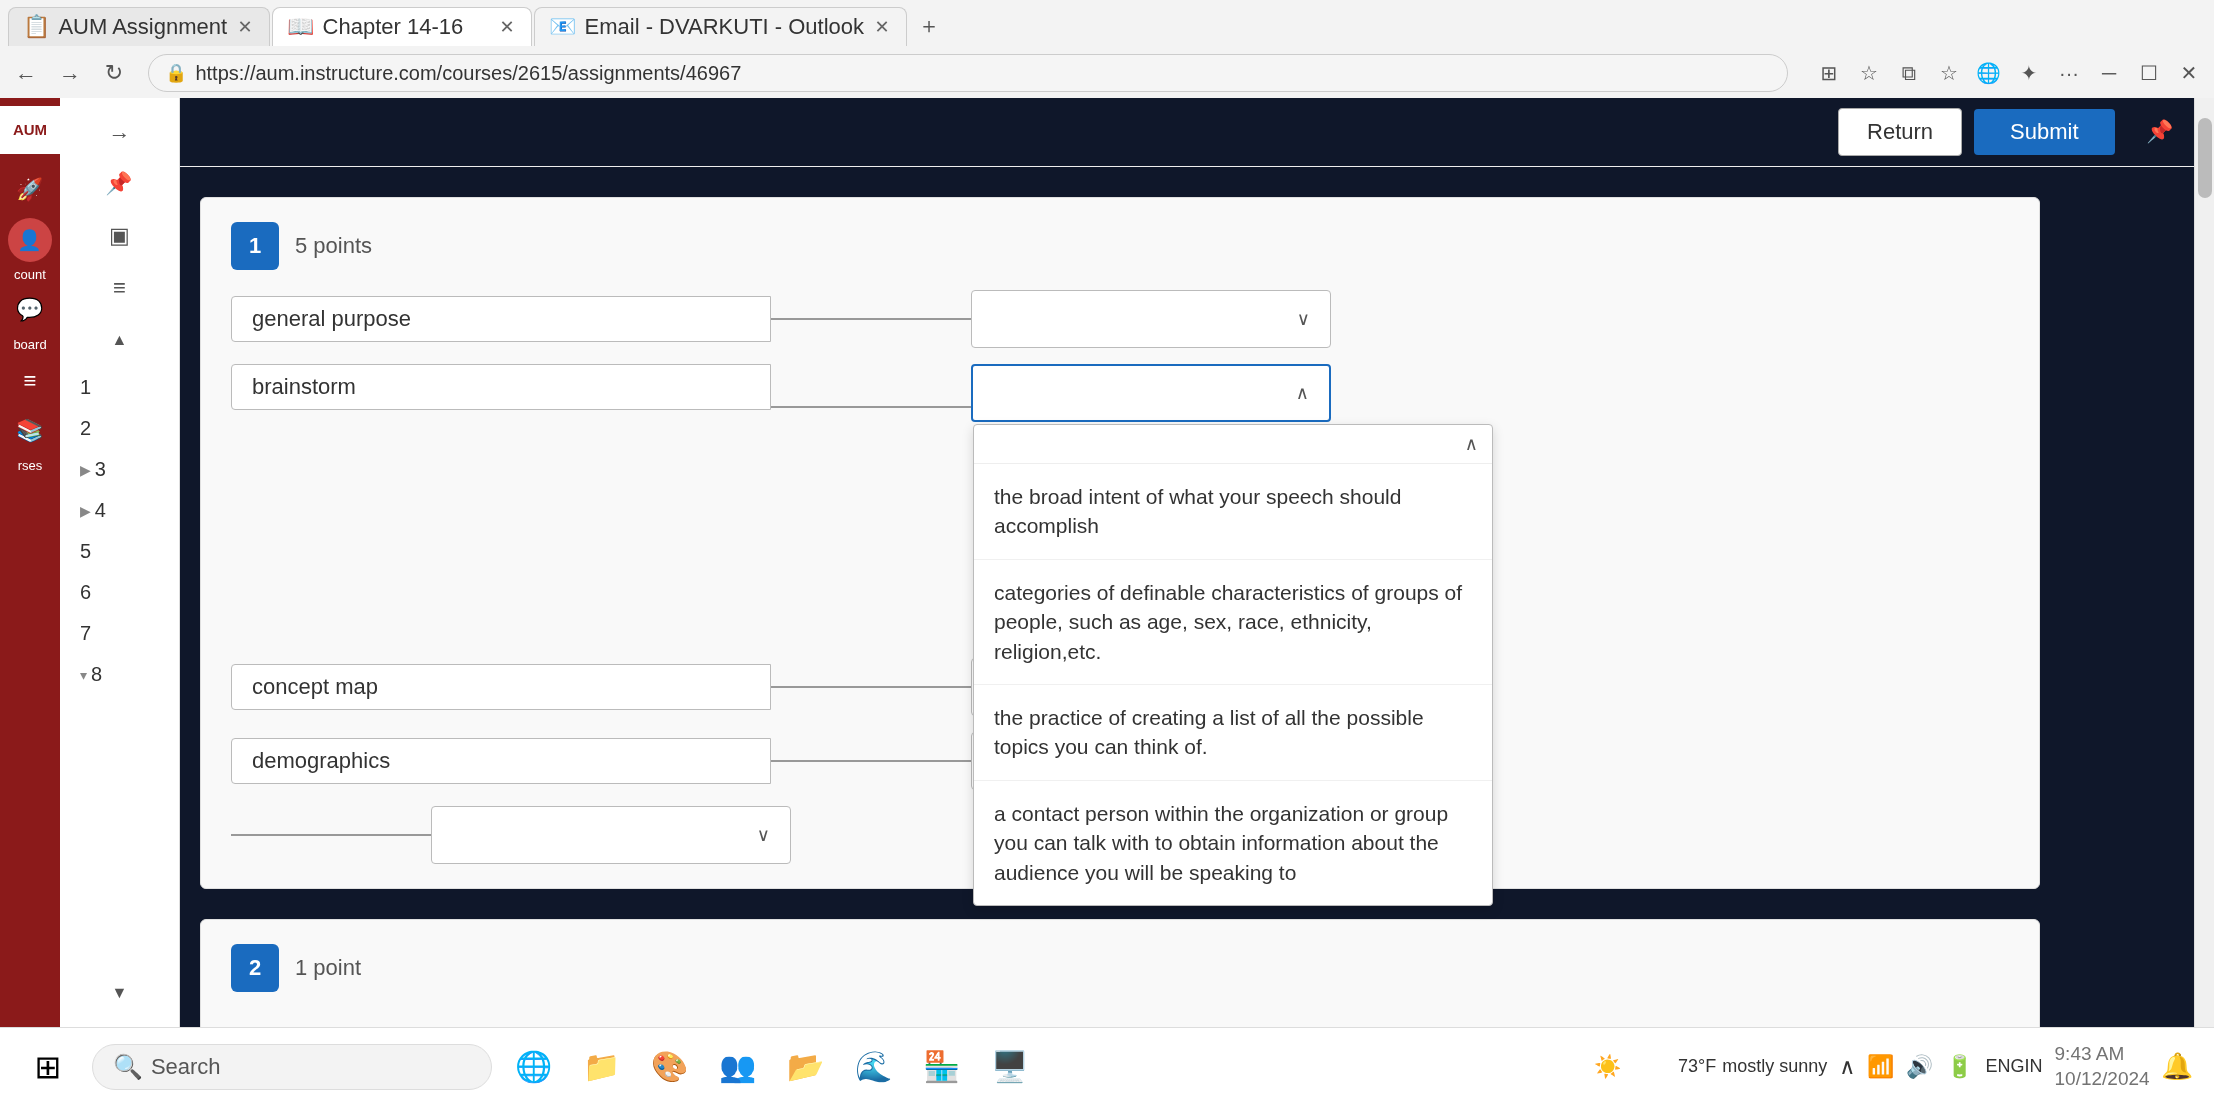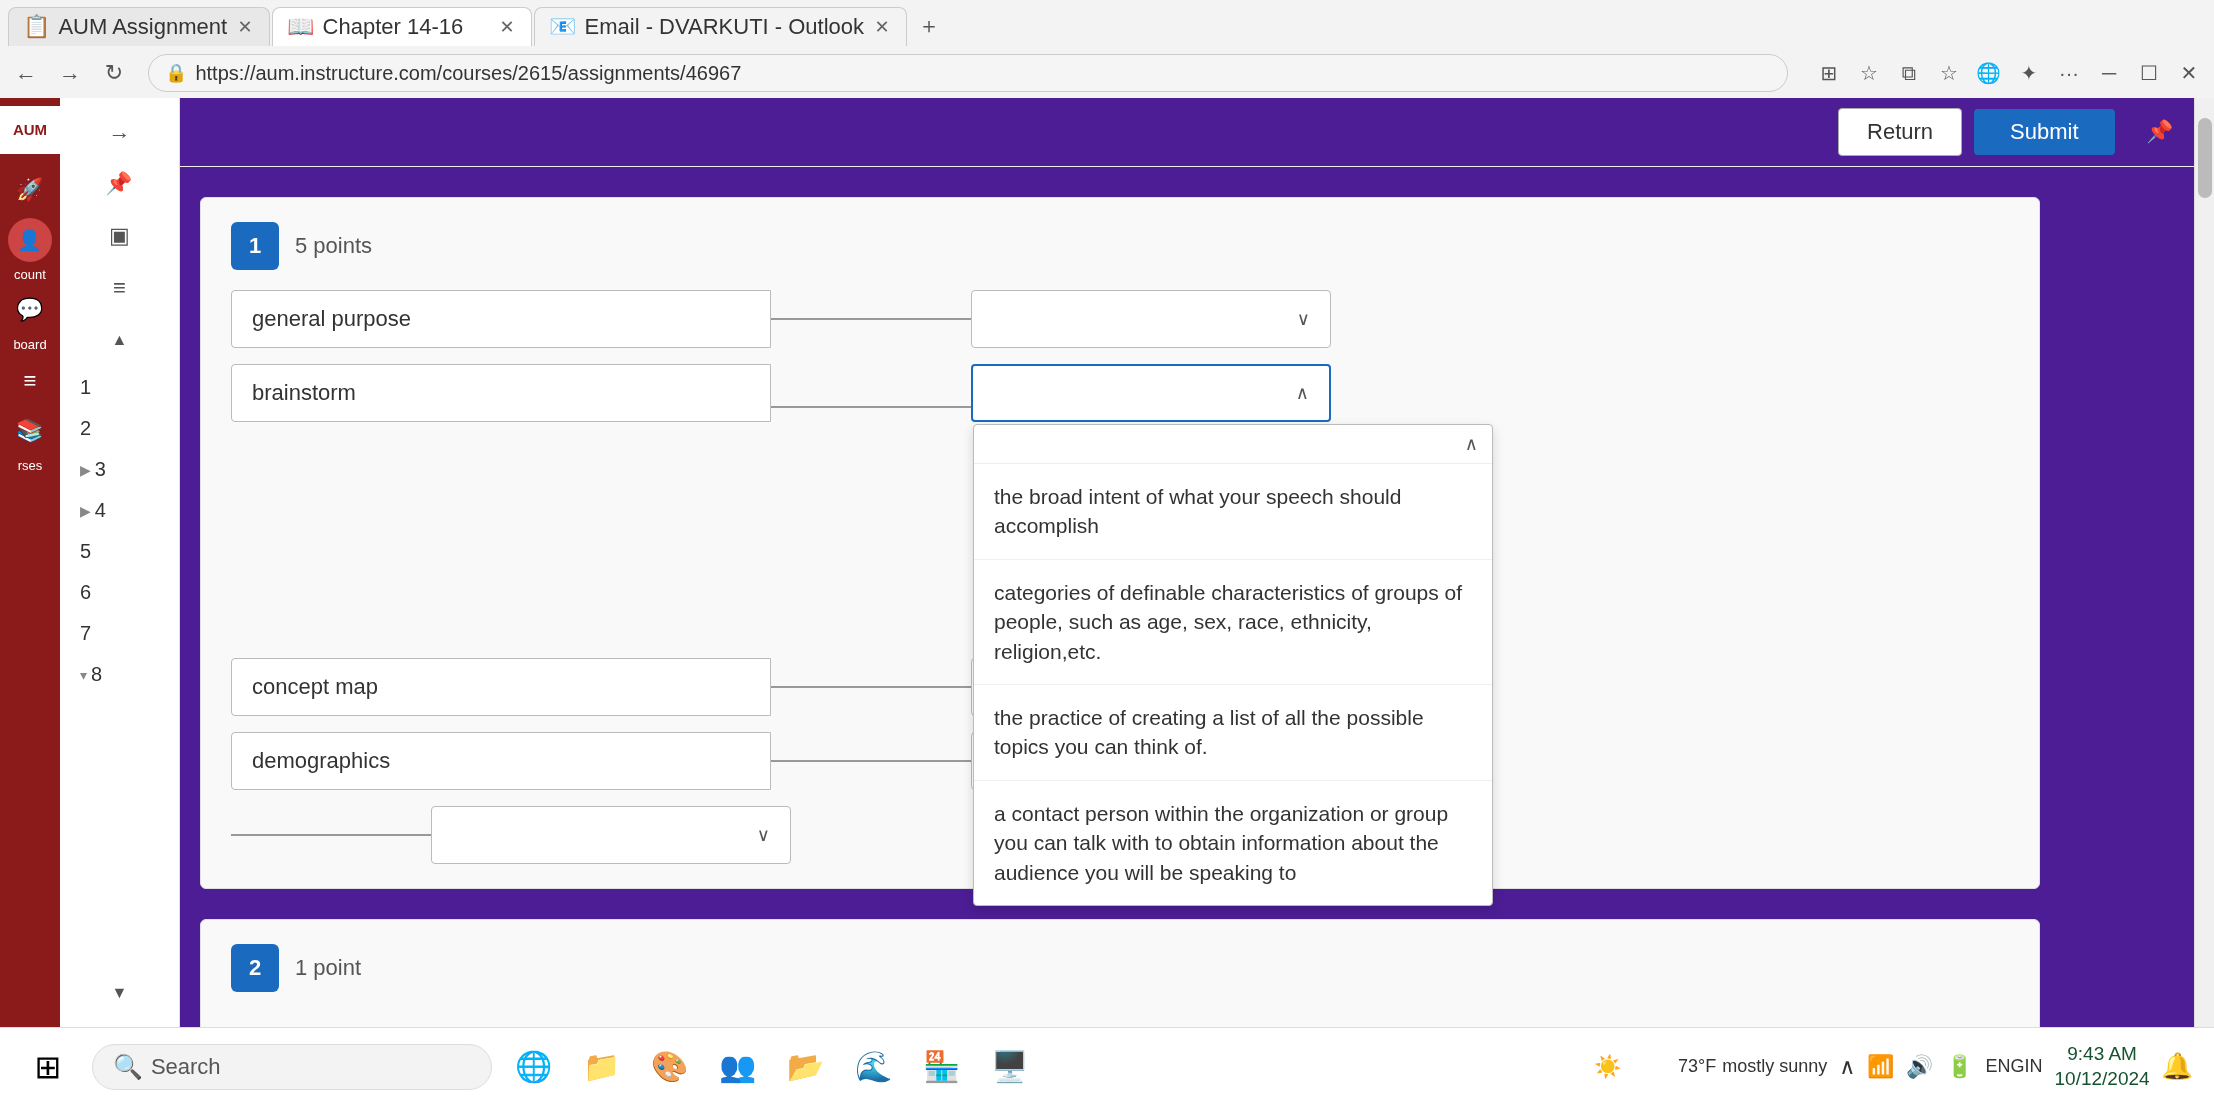--- a/index.html
+++ b/index.html
@@ -28,40 +28,40 @@
     .aum-label { font-size: 13px; color: #fff; text-align: center; line-height: 1.1; }
 
     
     .lms-sidebar { width: 120px; background: #fff; border-right: 1px solid #ddd; display: flex; flex-direction: column; align-items: center; padding: 10px 0; gap: 4px; }
     .lms-sidebar-icon { width: 48px; height: 48px; display: flex; align-items: center; justify-content: center; font-size: 22px; color: #555; cursor: pointer; border-radius: 6px; }
     .lms-item-numbers { display: flex; flex-direction: column; gap: 2px; width: 100%; padding: 0 10px; }
     .lms-number { font-size: 20px; color: #333; padding: 8px 10px; cursor: pointer; border-radius: 4px; display: flex; align-items: center; gap: 4px; }
     .lms-number .chevron { font-size: 14px; color: #888; }
 
     
-    .main-content { flex: 1; background: #4c1d95; overflow-y: auto; padding: 0; position: relative; }
+    .main-content { flex: 1; background: #0f172a; overflow-y: auto; padding: 0; position: relative; }
     .content-inner { padding: 20px 40px 40px 20px; max-width: 1900px; }
 
     
     .header-row { display: flex; justify-content: flex-end; align-items: center; gap: 12px; padding: 10px 20px; border-bottom: 1px solid #eee; margin-bottom: 10px; }
     .btn-return { padding: 10px 28px; border: 1px solid #aaa; border-radius: 4px; background: #fff; font-size: 22px; color: #333; cursor: pointer; }
     .btn-submit { padding: 10px 36px; border: none; border-radius: 4px; background: #1a6bbf; font-size: 22px; color: #fff; cursor: pointer; }
     .pin-icon { font-size: 22px; color: #888; cursor: pointer; margin-left: 20px; }
 
     
     .question-block { background: #f9f9f9; border: 1px solid #e0e0e0; border-radius: 6px; padding: 24px 30px; margin-bottom: 30px; position: relative; }
     .question-header { display: flex; align-items: center; gap: 16px; margin-bottom: 16px; }
     .q-number-badge { background: #1a6bbf; color: #fff; font-size: 22px; font-weight: bold; width: 48px; height: 48px; border-radius: 6px; display: flex; align-items: center; justify-content: center; }
     .q-points { font-size: 22px; color: #555; }
     .q-type { font-size: 22px; color: #333; font-weight: 500; }
 
     
     .match-container { display: flex; flex-direction: column; gap: 16px; margin-top: 10px; }
     .match-row { display: flex; align-items: center; gap: 0; }
-    .match-term { background: #fff; border: 1px solid #bbb; border-radius: 4px 0 0 4px; padding: 14px 20px; font-size: 22px; color: #333; min-width: 540px; height: 58px; display: flex; align-items: center; }
+    .match-term { background: #fff; border: 1px solid #bbb; border-radius: 4px 0 0 4px; padding: 14px 20px; font-size: 22px; color: #333; min-width: 540px; height: 46px; display: flex; align-items: center; }
     .match-line { width: 200px; height: 2px; background: #999; align-self: center; }
     .match-dropdown { background: #fff; border: 1px solid #bbb; border-radius: 4px; padding: 14px 20px; font-size: 22px; color: #333; min-width: 360px; height: 58px; display: flex; align-items: center; justify-content: space-between; cursor: pointer; position: relative; }
     .match-dropdown .chevron { font-size: 18px; color: #555; }
 
     
     .dropdown-open { background: #fff; border: 1px solid #bbb; border-radius: 4px; min-width: 520px; position: absolute; z-index: 100; top: 58px; left: 0; box-shadow: 0 4px 12px rgba(0,0,0,0.15); }
     .dropdown-header { display: flex; align-items: center; justify-content: flex-end; padding: 8px 14px; border-bottom: 1px solid #eee; }
     .dropdown-chevron-up { font-size: 18px; color: #555; cursor: pointer; }
     .dropdown-item { padding: 18px 20px; font-size: 21px; color: #333; cursor: pointer; border-bottom: 1px solid #f0f0f0; line-height: 1.4; }
     .dropdown-item.selected { background: #1a6bbf; color: #fff; }
@@ -75,21 +75,21 @@
     .taskbar { height: 78px; background: #fff; border-top: 1px solid #ddd; display: flex; align-items: center; padding: 0 20px; gap: 16px; }
     .taskbar-start { width: 56px; height: 56px; display: flex; align-items: center; justify-content: center; font-size: 32px; cursor: pointer; border-radius: 8px; }
     .taskbar-search { display: flex; align-items: center; gap: 8px; background: #f3f3f3; border: 1px solid #ddd; border-radius: 24px; padding: 8px 20px; min-width: 400px; cursor: pointer; }
     .taskbar-search-icon { font-size: 24px; color: #555; }
     .taskbar-search-text { font-size: 22px; color: #555; }
     .taskbar-icon { width: 52px; height: 52px; display: flex; align-items: center; justify-content: center; font-size: 30px; cursor: pointer; border-radius: 8px; }
     .taskbar-spacer { flex: 1; }
     .taskbar-right { display: flex; align-items: center; gap: 12px; }
     .system-tray { display: flex; align-items: center; gap: 8px; }
     .tray-icon { font-size: 22px; color: #333; cursor: pointer; }
-    .system-time { display: flex; flex-direction: column; align-items: center; font-size: 19px; color: #14532d; line-height: 1.3; }
+    .system-time { display: flex; flex-direction: column; align-items: flex-start; font-size: 19px; color: #737373; line-height: 1.3; }
     .lang-indicator { display: flex; flex-direction: row; align-items: center; font-size: 18px; color: #333; line-height: 1.2; }
     .notification-icon { font-size: 26px; color: #333; cursor: pointer; }
 
     
     .weather { font-size: 18px; color: #333; display: flex; align-items: center; gap: 6px; margin-left: 48px; }
   </style>
 </head>
 <body>
 
 <div class="browser-chrome">

